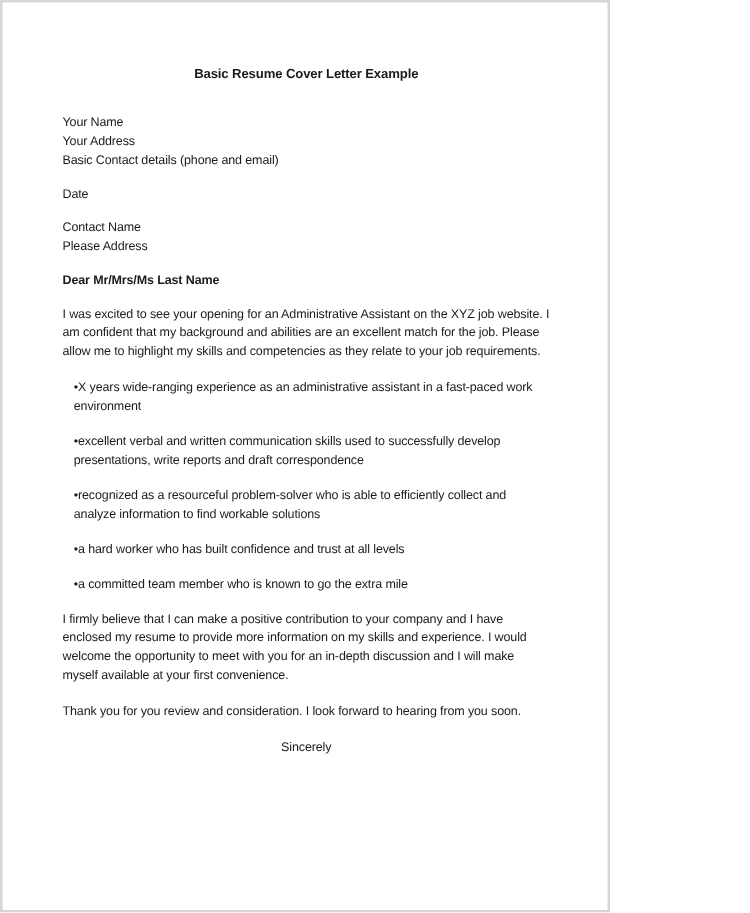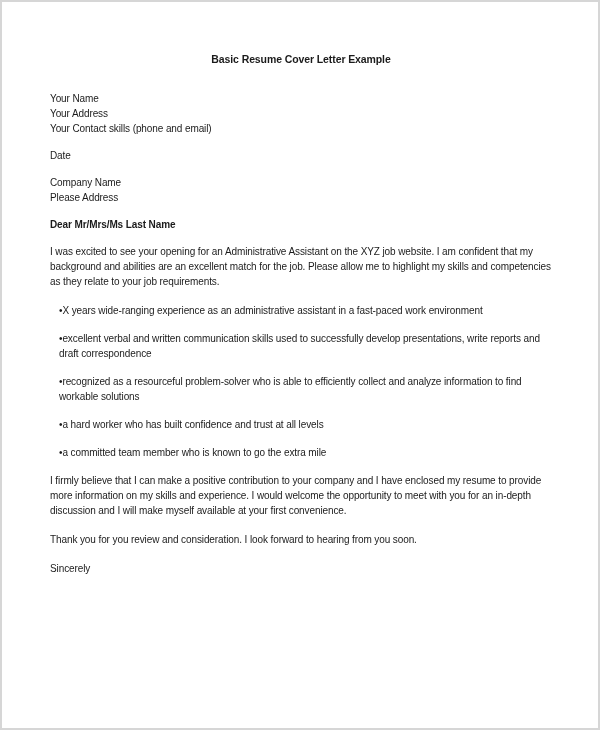--- a/index.html
+++ b/index.html
@@ -1,21 +1,21 @@
 <!DOCTYPE html>
 <html><head>
 <meta charset="utf-8">
 <style>
   html, body {
     margin: 0;
     padding: 0;
     background: #ffffff;
   }
   .page {
-    width: 600px;
+    width: 488px;
     height: 730px;
     box-sizing: border-box;
     background: #ffffff;
     border: 2px solid #d6d6d6;
     overflow: hidden;
     font-family: "Liberation Sans", "DejaVu Sans", sans-serif;
     color: #1b1b1b;
   }
   .content {
     padding: 50px 46px 0 48px;
@@ -29,40 +29,40 @@
     font-size: 10.5px;
     margin: 0 0 24px 0;
   }
   .block { margin: 0 0 12px 0; }
   .line { margin: 0; }
   .para { margin: 0 0 14px 0; }
   .salutation { margin: 0 0 12px 0; font-weight: bold; }
   .bullet-list { margin: 6px 0 12px 9px; }
   .bullet-item { margin: 0 0 13px 0; }
   .bullet-marker { }
-  .signoff { margin: 0 0 12px 0; }
+  .signoff { margin: 0 0 12px 0; text-align: center; }
 </style>
 </head>
 <body>
 
 <div class="page">
   <div class="content">
 
     <p class="doc-title">Basic Resume Cover Letter Example</p>
 
     <div class="block">
       <div class="line">Your Name</div>
       <div class="line">Your Address</div>
-      <div class="line">Your Contact skills (phone and email)</div>
+      <div class="line">Basic Contact details (phone and email)</div>
     </div>
 
     <div class="block">Date</div>
 
     <div class="block">
-      <div class="line">Company Name</div>
+      <div class="line">Contact Name</div>
       <div class="line">Please Address</div>
     </div>
 
     <div class="salutation">Dear Mr/Mrs/Ms Last Name</div>
 
     <p class="para">I was excited to see your opening for an Administrative Assistant on the XYZ job website. I am confident that my background and abilities are an excellent match for the job. Please allow me to highlight my skills and competencies as they relate to your job requirements.</p>
 
     <div class="bullet-list">
       <div class="bullet-item"><span class="bullet-marker">•</span><span>X years wide-ranging experience as an administrative assistant in a fast-paced work environment</span></div>
       <div class="bullet-item"><span class="bullet-marker">•</span><span>excellent verbal and written communication skills used to successfully develop presentations, write reports and draft correspondence</span></div>

